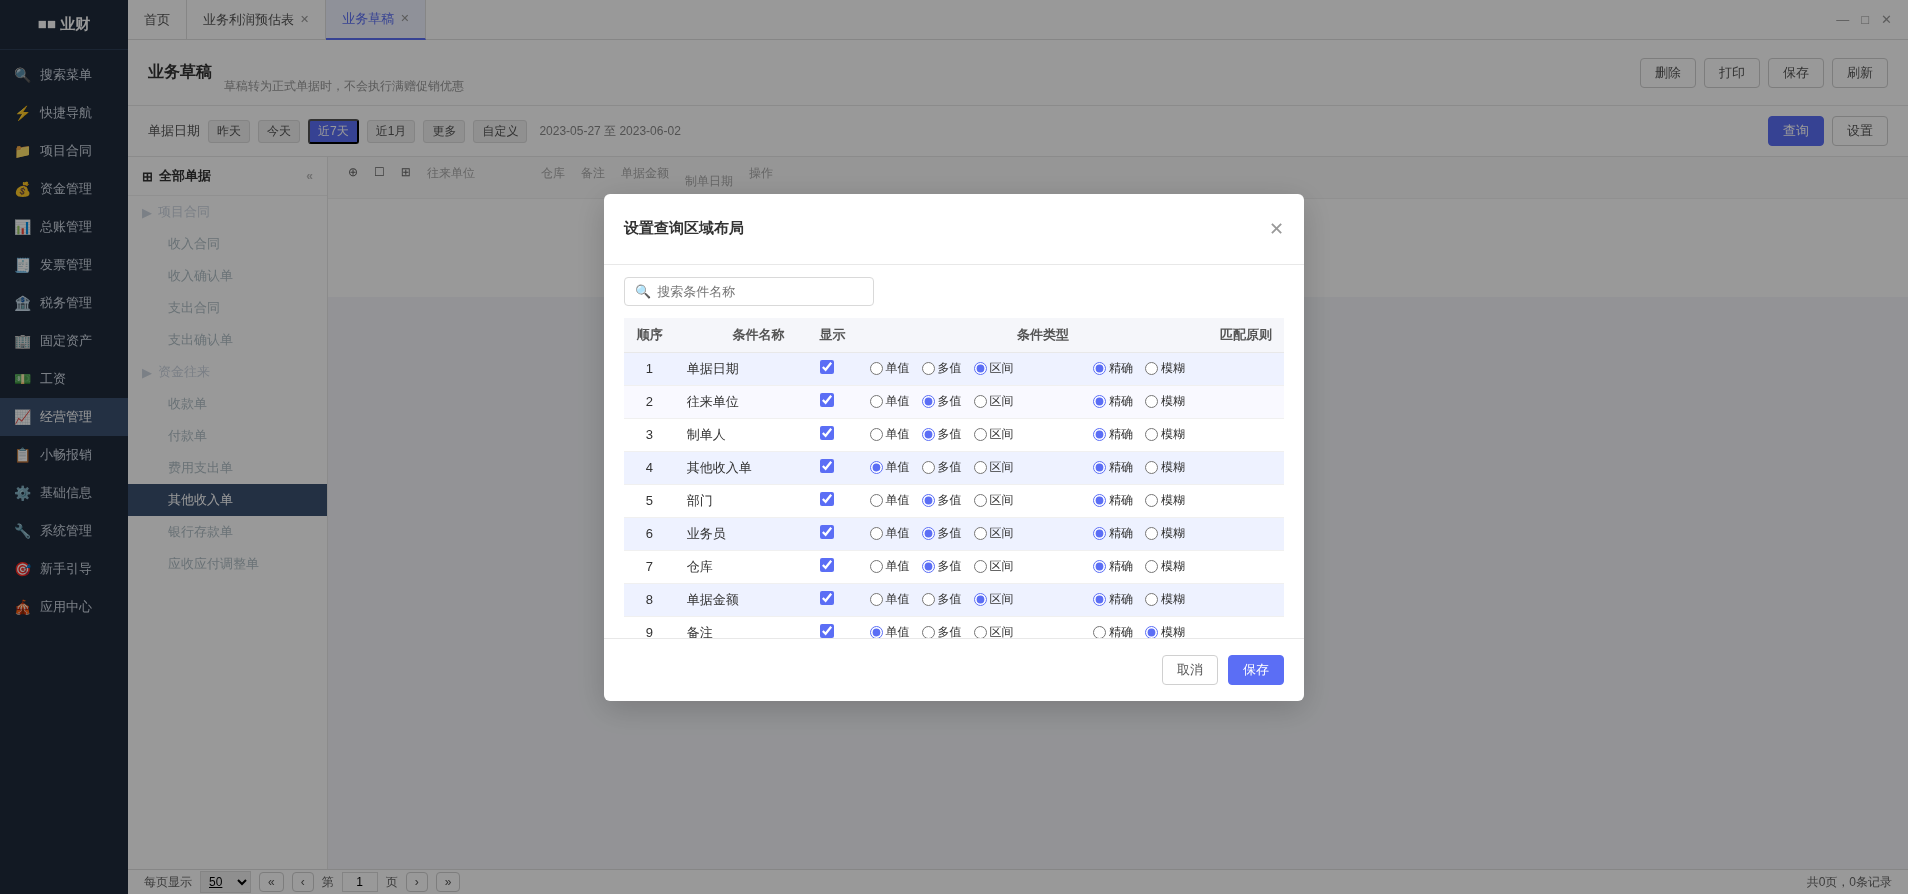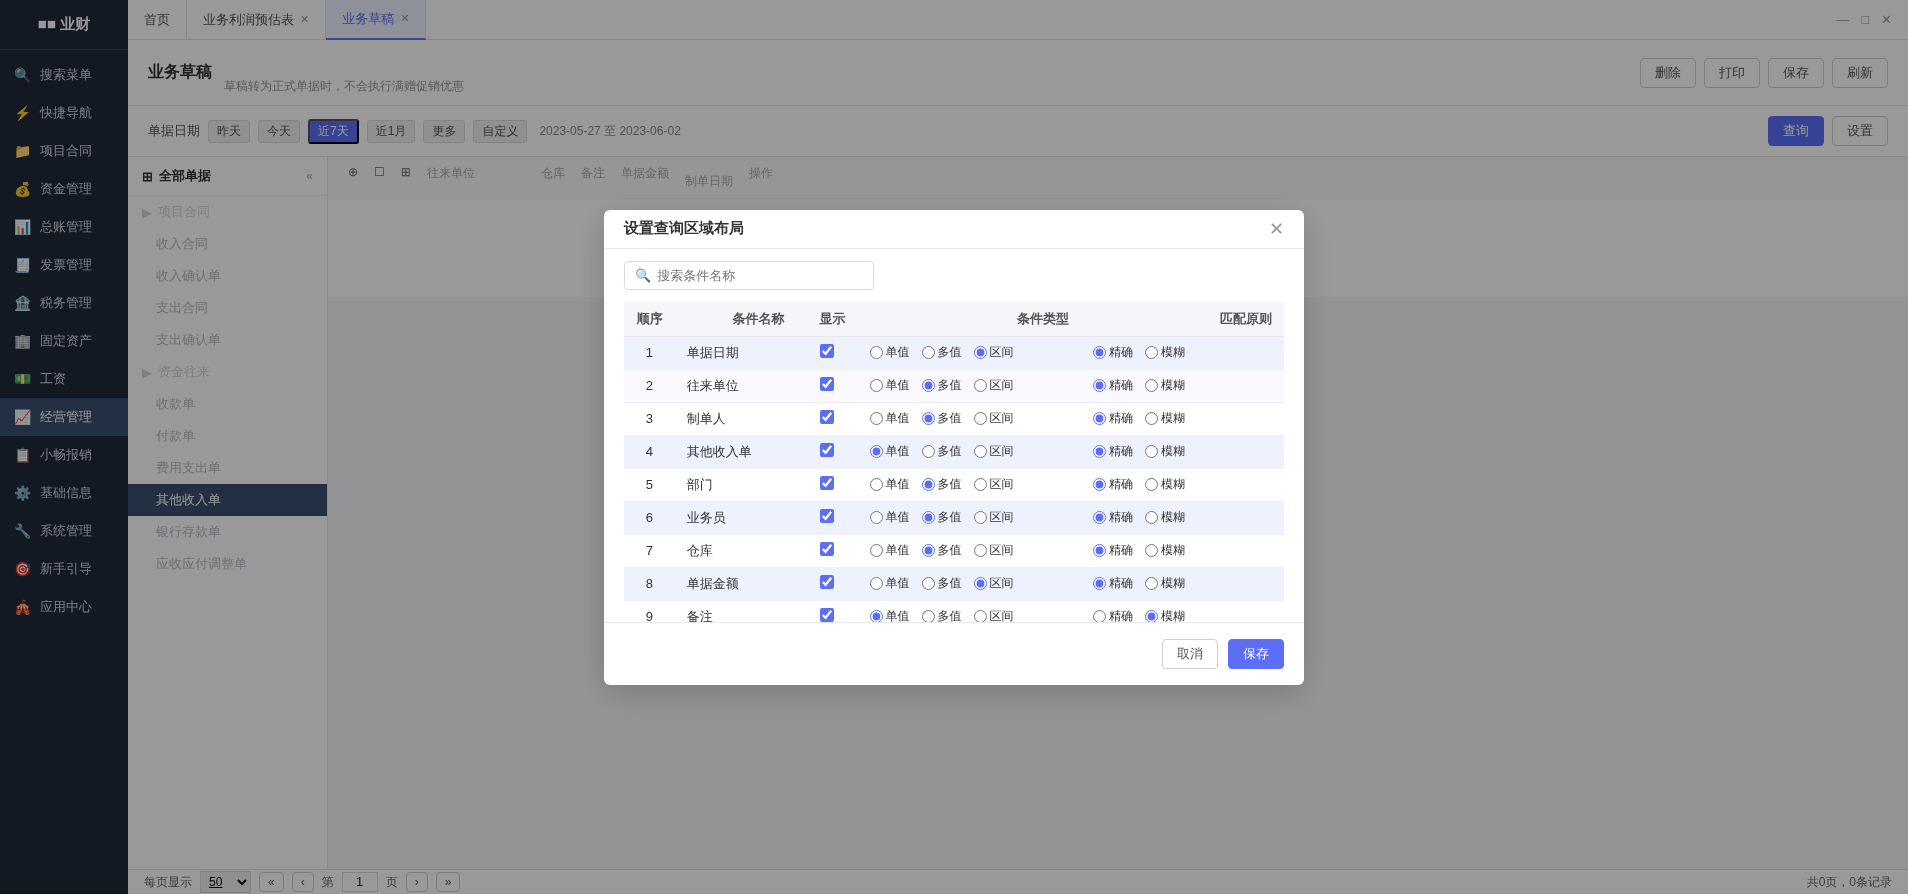--- a/index.html
+++ b/index.html
@@ -66,21 +66,21 @@
     }
 
     
     .modal-overlay {
       position: fixed; top: 0; left: 0; right: 0; bottom: 0; background: rgba(0,0,0,0.4); z-index: 100; display: flex; align-items: center; justify-content: center;
     }
     .modal {
       background: #fff; border-radius: 6px; width: 700px; max-height: 680px; display: flex; flex-direction: column; box-shadow: 0 8px 32px rgba(0,0,0,0.18);
     }
     .modal-header {
-      padding: 8px 20px; border-bottom: 1px solid #e8e8e8; display: flex; align-items: center; justify-content: space-between;
+      padding: 24px 20px; border-bottom: 1px solid #e8e8e8; display: flex; align-items: center; justify-content: space-between;
     }
     .modal-title { font-size: 15px; font-weight: bold; color: #333; }
     .modal-close { cursor: pointer; font-size: 18px; color: #999; }
     .modal-tabs { display: flex; padding: 0 20px; border-bottom: 1px solid #e8e8e8; background: #fff; }
     .modal-tab { padding: 10px 16px; cursor: pointer; font-size: 13px; color: #666; border-bottom: 2px solid transparent; }
     .modal-tab.active { color: #5b6ef5; border-bottom: 2px solid #5b6ef5; font-weight: 500; }
     .modal-search { padding: 12px 20px; }
     .search-box { display: flex; align-items: center; border: 1px solid #d9d9d9; border-radius: 4px; padding: 6px 10px; gap: 6px; width: 250px; }
     .search-box input { border: none; outline: none; font-size: 13px; color: #555; background: transparent; flex: 1; }
     .modal-body { flex: 1; overflow: hidden; padding: 0 20px; }
@@ -107,21 +107,21 @@
     input[type="checkbox"] { accent-color: #5b6ef5; cursor: pointer; width: 14px; height: 14px; }
 
     
     .table-scroll { overflow-y: auto; max-height: 320px; }
 
     
     .no-data { padding: 40px; text-align: center; color: #bbb; font-size: 14px; }
 
     
     .nav-section { padding: 6px 0; }
-    .nav-item { padding: 7px 14px 7px 28px; cursor: pointer; font-size: 13px; color: #b0bec5; display: flex; align-items: center; gap: 6px; }
+    .nav-item { padding: 7px 14px 7px 40px; cursor: pointer; font-size: 13px; color: #b0bec5; display: flex; align-items: center; gap: 6px; }
     .nav-item.active { color: #fff; background: #3b5070; }
     .nav-group-header { padding: 7px 14px; cursor: pointer; font-size: 13px; color: #cdd5e0; display: flex; align-items: center; gap: 6px; }
   </style>
 </head>
 <body>
 
 <div class="sidebar">
   <div class="sidebar-logo">
     <span>■■ 业财</span>
   </div>

